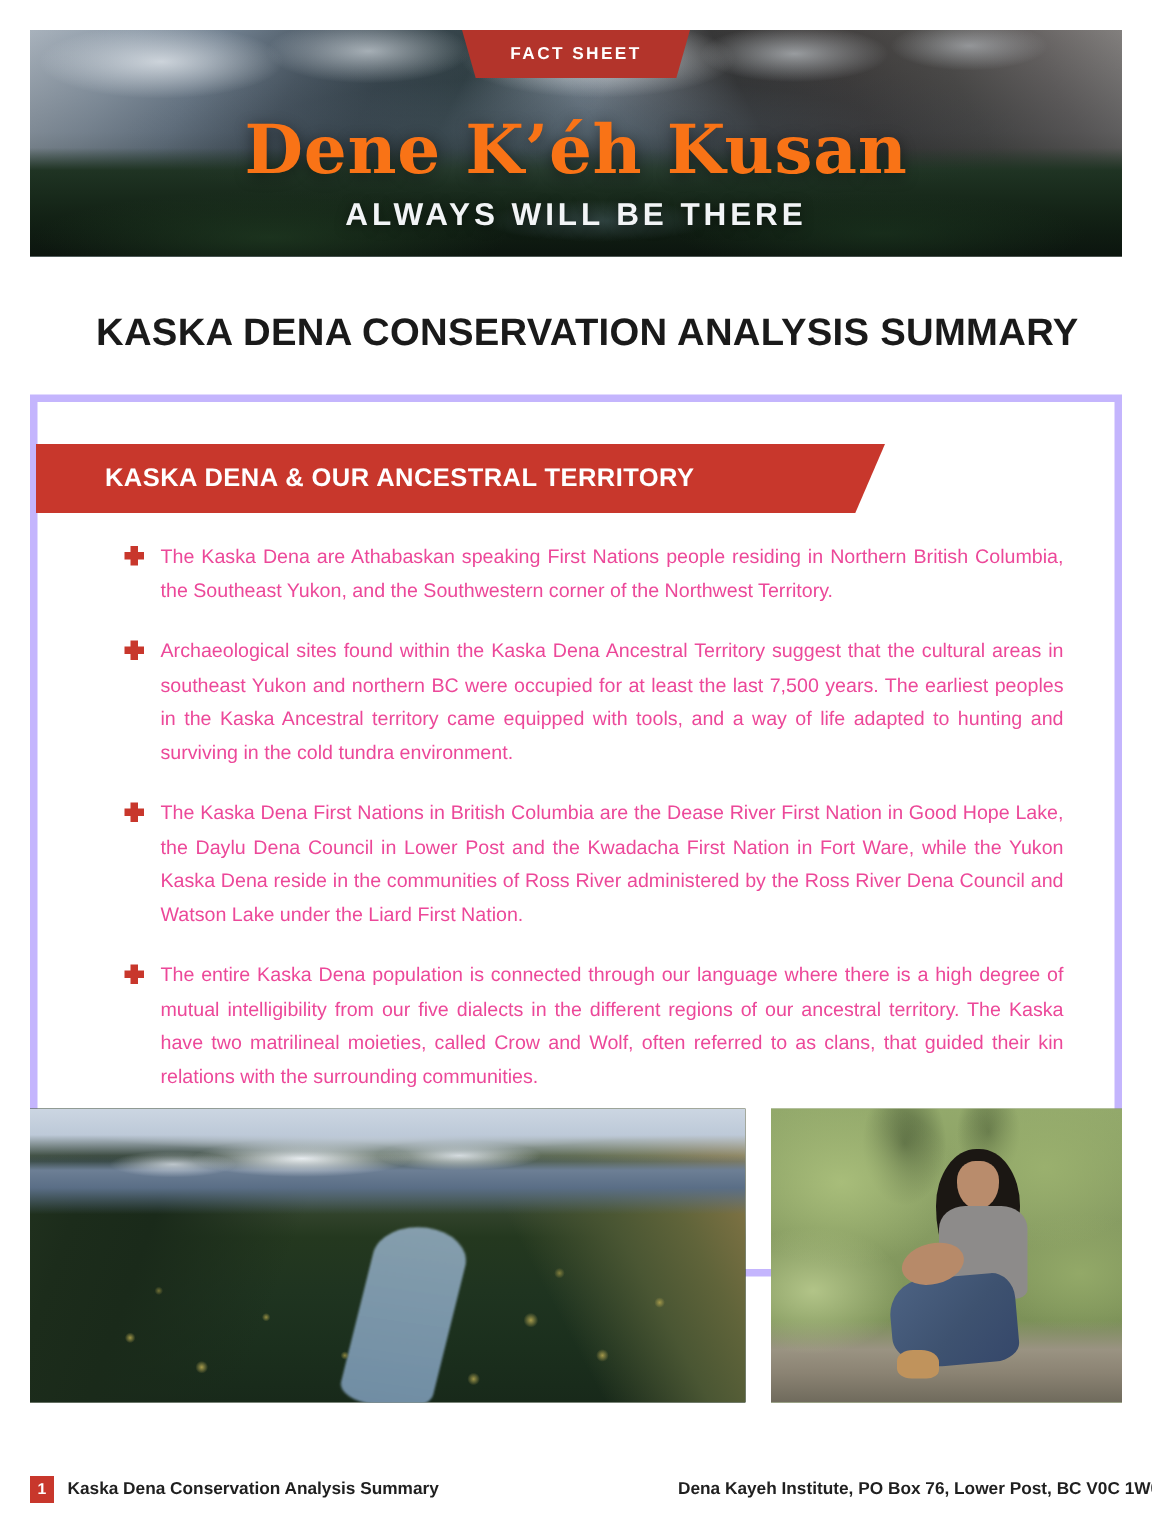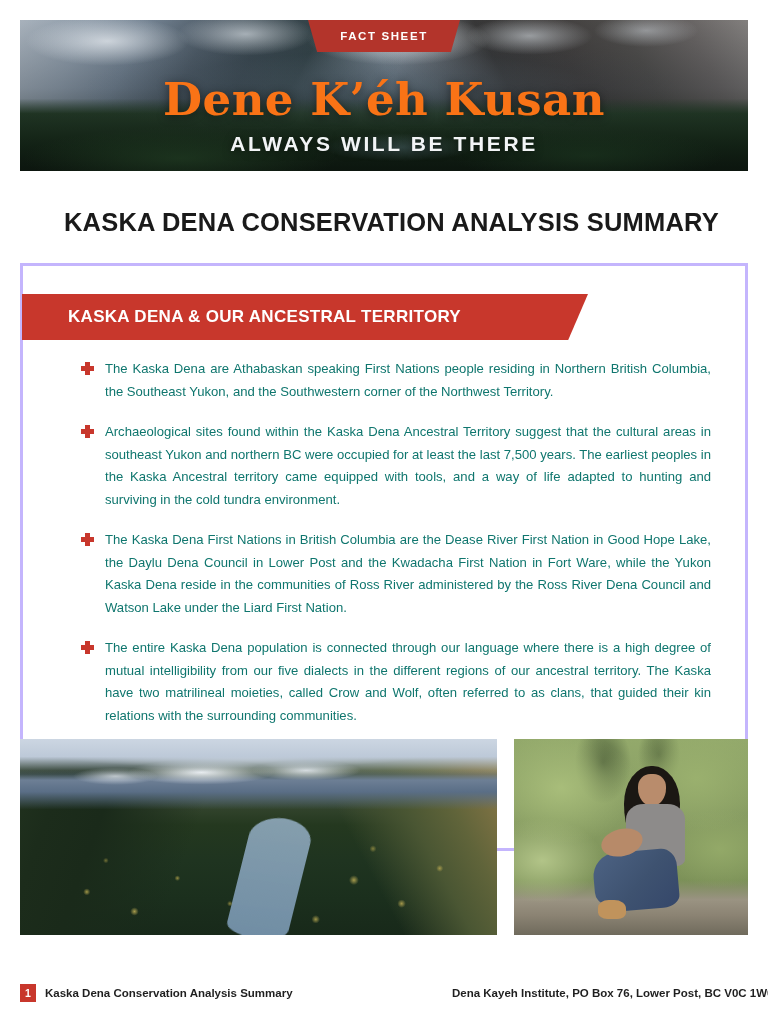--- a/index.html
+++ b/index.html
@@ -145,21 +145,21 @@
   }
 
   
   .card {
     position: absolute;
     left: 20px;
     top: 263px;
     width: 728px;
     height: 588px;
     background: #ffffff;
-    border: 3px solid #c4b5fd;
+    border: 5px solid #c4b5fd;
   }
 
   .section-banner {
     position: absolute;
     left: -1px;
     top: 28px;
     width: 566px;
     height: 46px;
     background: #c8372c;
     clip-path: polygon(0 0, 100% 0, 96.5% 100%, 0 100%);
@@ -207,21 +207,21 @@
     left: 4.2px; top: 0; width: 4.6px; height: 13px;
   }
   .bullet-icon::after {
     left: 0; top: 4.2px; width: 13px; height: 4.6px;
   }
 
   .bullet-text {
     flex: 1 1 auto;
     font-size: 13.1px;
     line-height: 1.72;
-    color: #0f766e;
+    color: #ec4899;
     text-align: justify;
   }
 
   
   .photo-left {
     position: absolute;
     left: 20px;
     top: 739px;
     width: 477px;
     height: 196px;

